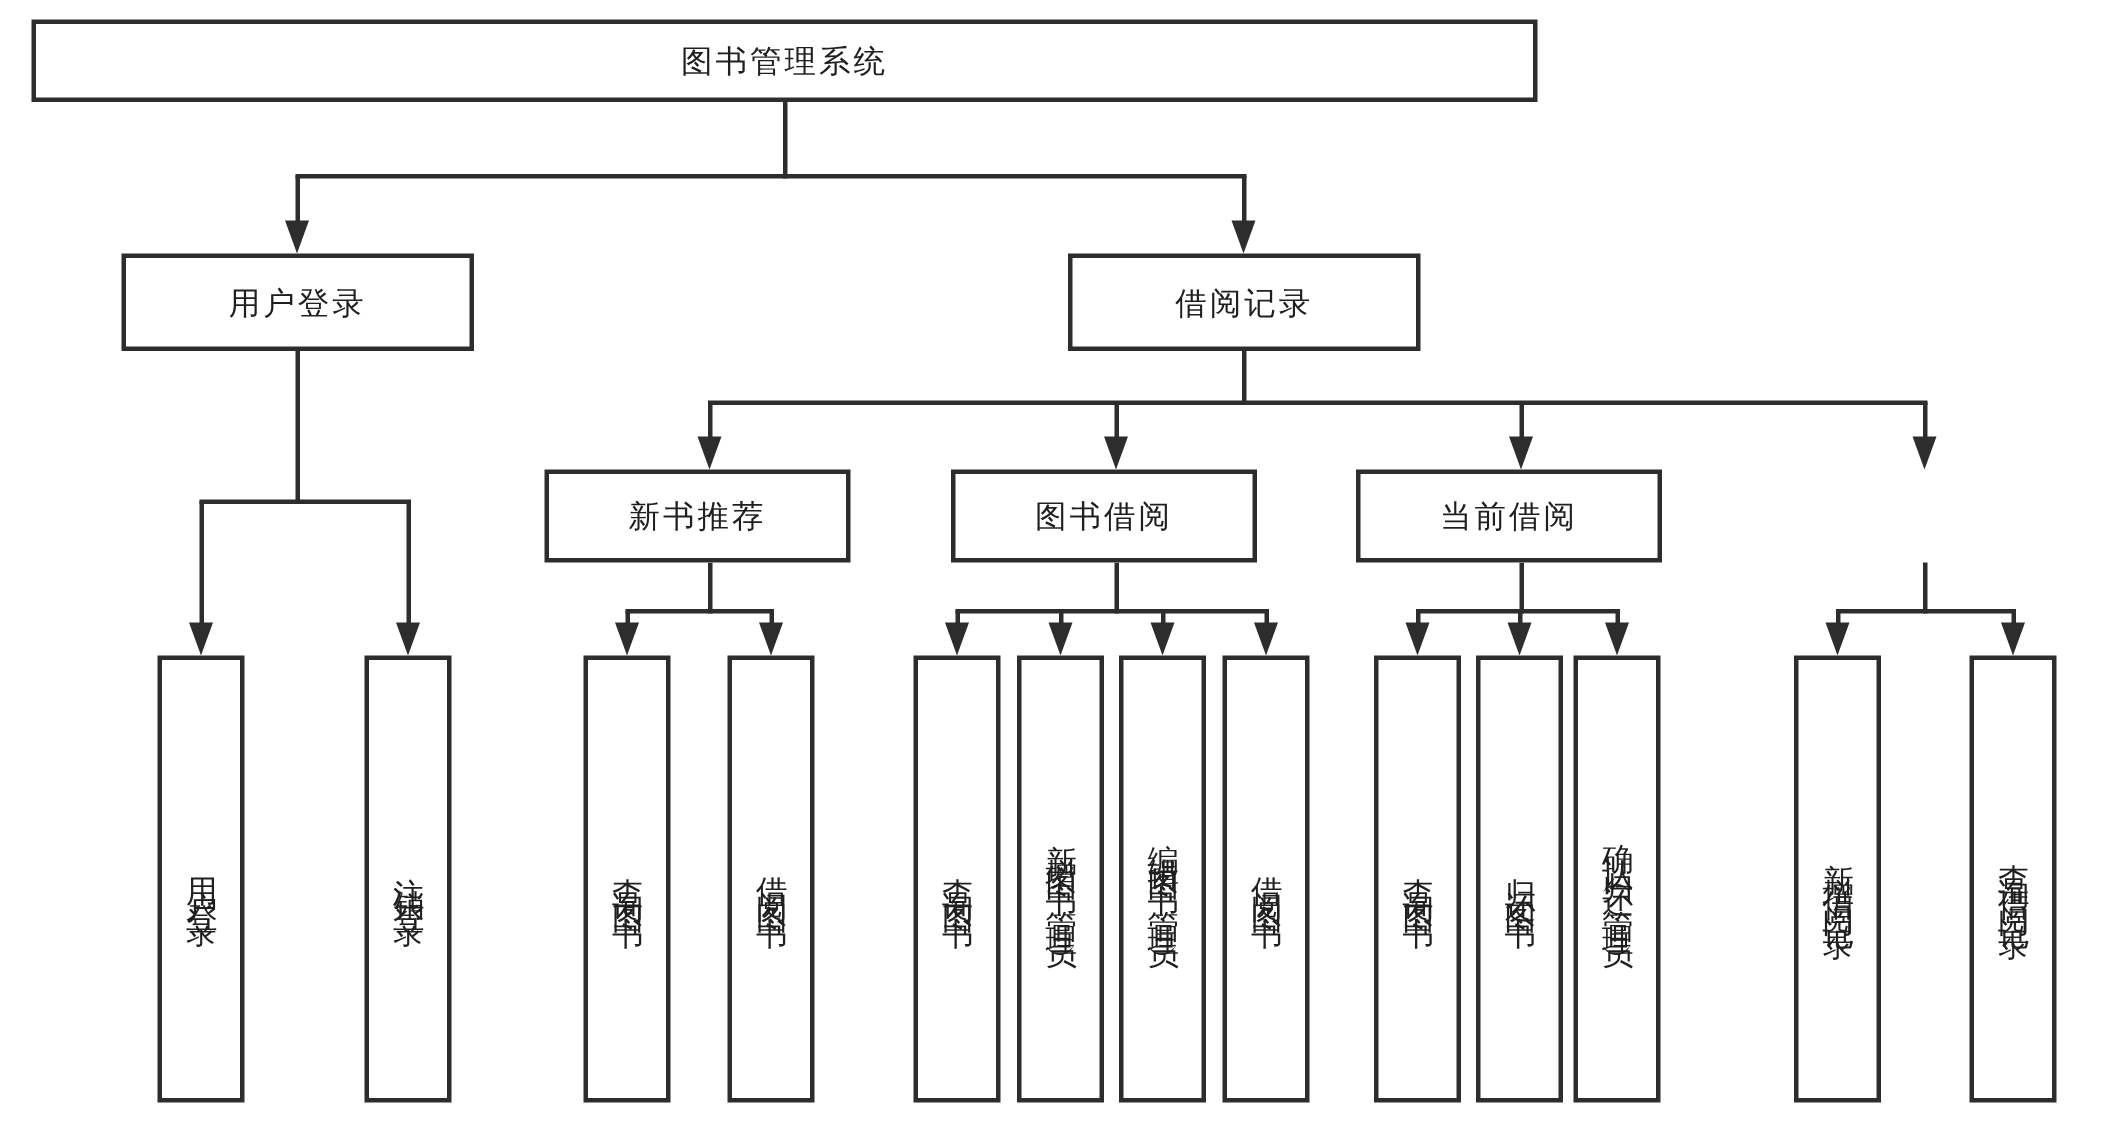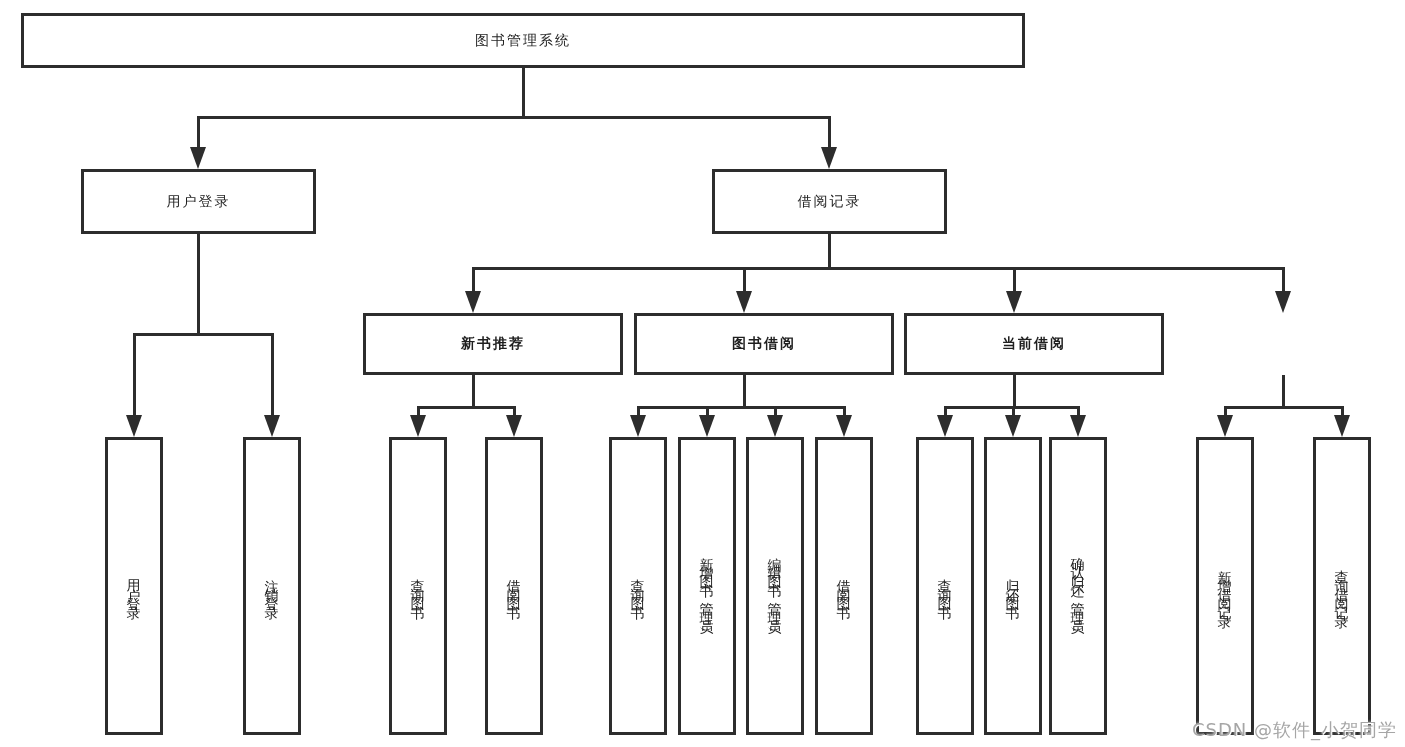--- a/index.html
+++ b/index.html
@@ -10,23 +10,23 @@
   }
   html,body{margin:0;padding:0;background:#ffffff;}
   .canvas{
     position:relative;width:1405px;height:747px;background:var(--boxbg);
     font-family:"DejaVu Sans","Liberation Sans",sans-serif;overflow:hidden;
   }
   .box{
     position:absolute;box-sizing:border-box;border:3px solid var(--line);
     background:var(--boxbg);display:flex;align-items:center;justify-content:center;
   }
-  .lbl{font-size:14px;color:var(--text);letter-spacing:2px;white-space:nowrap;}
+  .lbl{font-size:21px;color:var(--text);letter-spacing:2px;white-space:nowrap;}
   .l1{top:169px;height:65px;width:235px;}
-  .l2{top:313px;height:62px;width:260px;font-weight:bold;}
+  .l2{top:313px;height:62px;width:204px;}
   .v{top:437px;height:298px;width:58px;}
   .v .lbl{writing-mode:vertical-rl;letter-spacing:9px;line-height:1;}
   .line{position:absolute;background:var(--line);}
   .arrow{
     position:absolute;width:0;height:0;
     border-left:8px solid transparent;border-right:8px solid transparent;
     border-top:22px solid var(--line);
   }
   .watermark{
     position:absolute;right:8px;bottom:5px;font-size:18px;color:var(--wm);
@@ -147,14 +147,13 @@
   <div class="box v" style="left:1049px">
     <span class="lbl">确认归还（管理员）</span>
   </div>
   <div class="box v" style="left:1196px">
     <span class="lbl">新增借阅记录</span>
   </div>
   <div class="box v" style="left:1313px">
     <span class="lbl">查询借阅记录</span>
   </div>
 
-  <div class="watermark">CSDN @软件_小贺同学</div>
 </div>
 
 </body></html>

